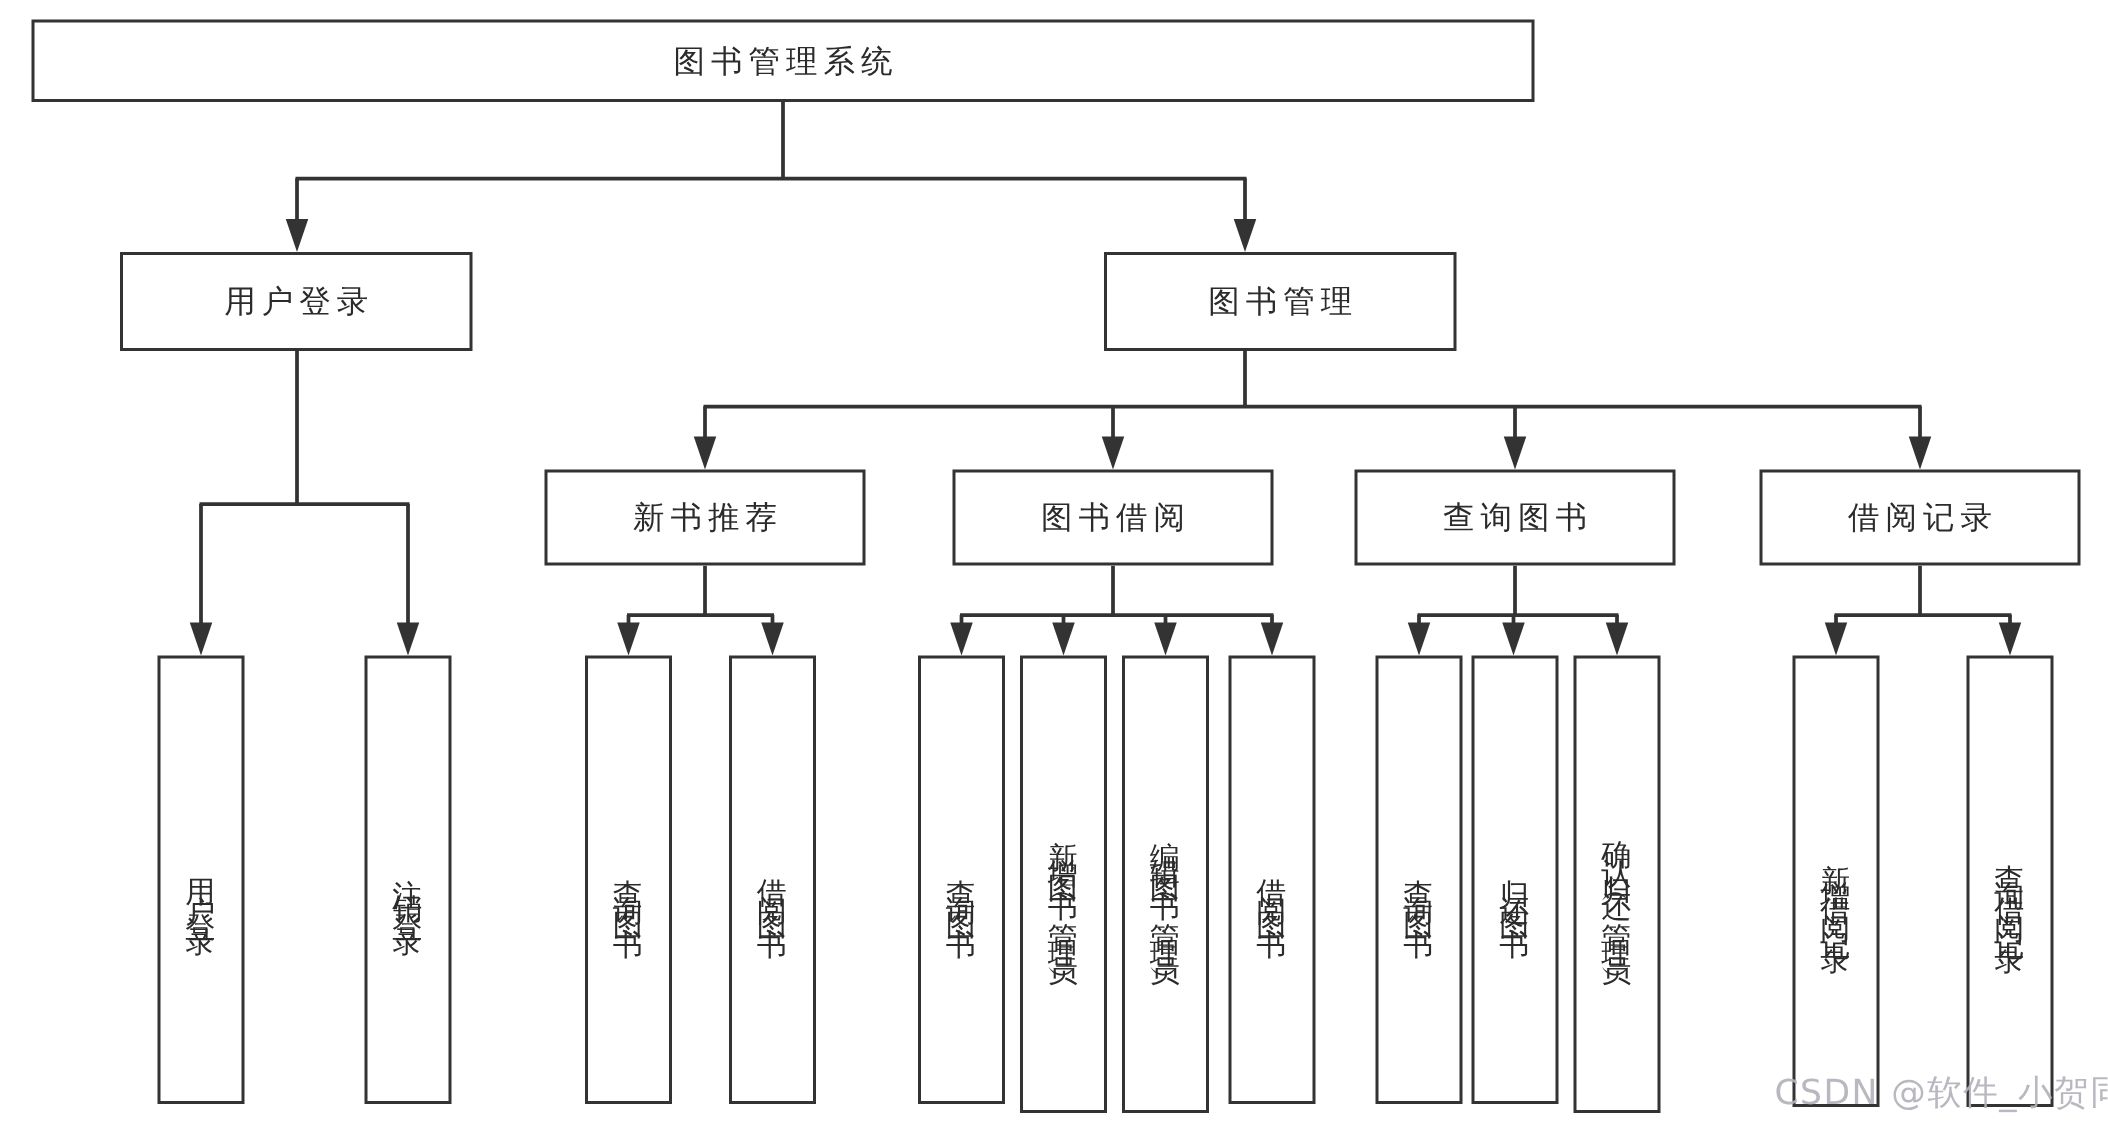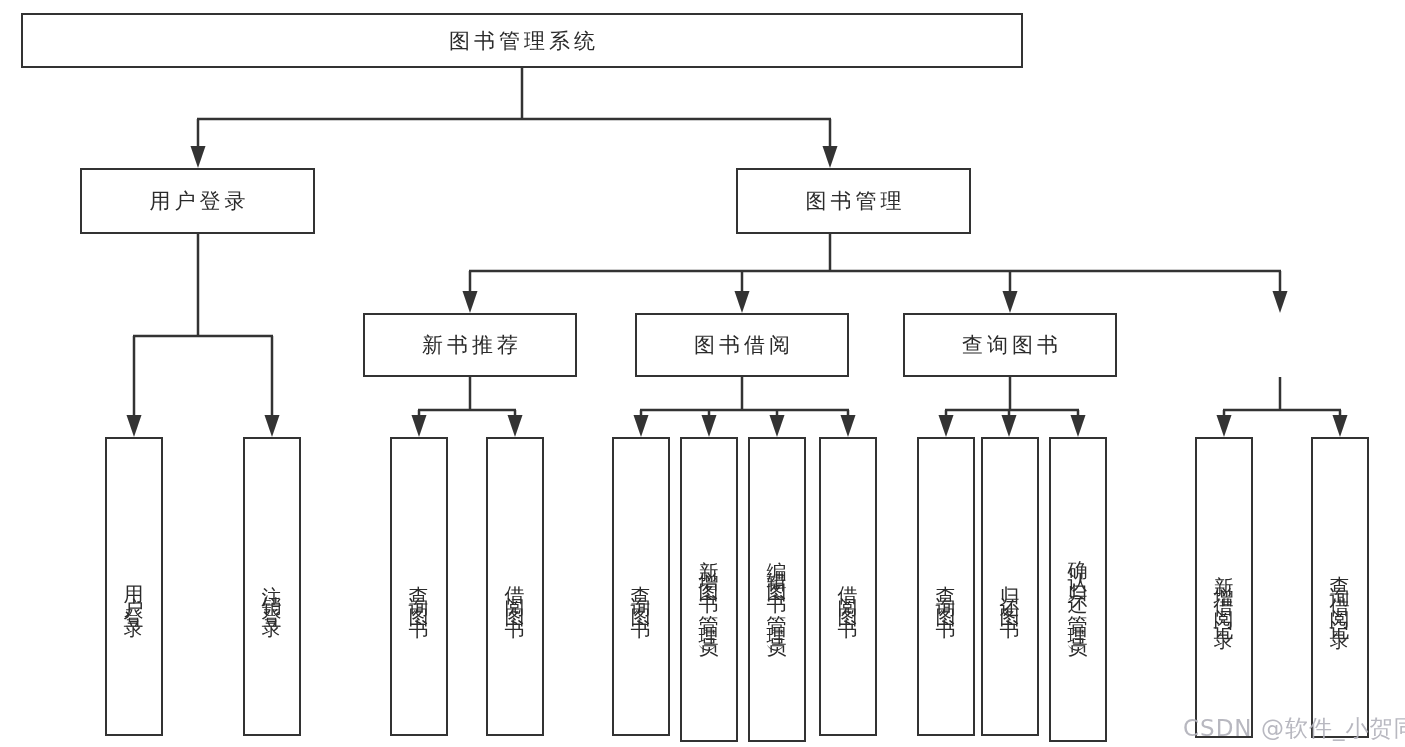--- a/index.html
+++ b/index.html
@@ -126,20 +126,23 @@
 
   <div class="box hbox" style="left:363px; top:313px; width:214px; height:64px;">
     <span>新书推荐</span>
   </div>
   <div class="box hbox" style="left:635px; top:313px; width:214px; height:64px;">
     <span>图书借阅</span>
   </div>
   <div class="box hbox" style="left:903px; top:313px; width:214px; height:64px;">
     <span>查询图书</span>
   </div>
+  <div class="box hbox" style="left:1173px; top:313px; width:214px; height:64px;">
+    <span>借阅记录</span>
+  </div>
 
   <div class="box vbox" style="left:105px; top:437px; width:58px; height:299px;">
     <span>用户登录</span>
   </div>
   <div class="box vbox" style="left:243px; top:437px; width:58px; height:299px;">
     <span>注销登录</span>
   </div>
 
   <div class="box vbox" style="left:390px; top:437px; width:58px; height:299px;">
     <span>查询图书</span>

